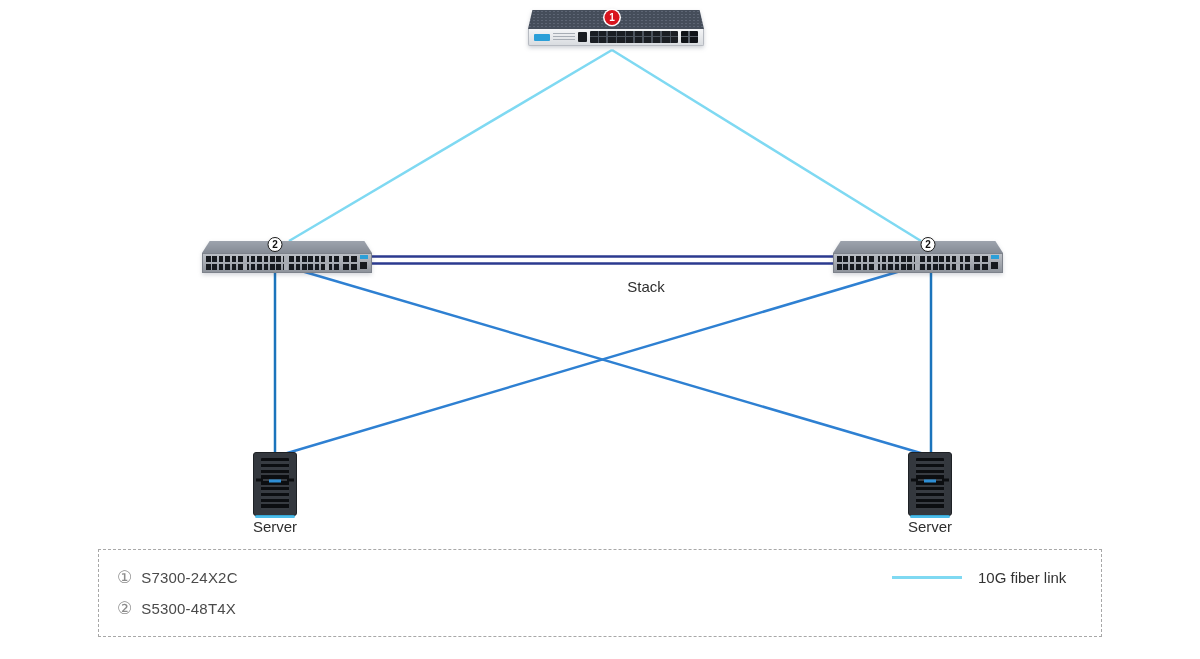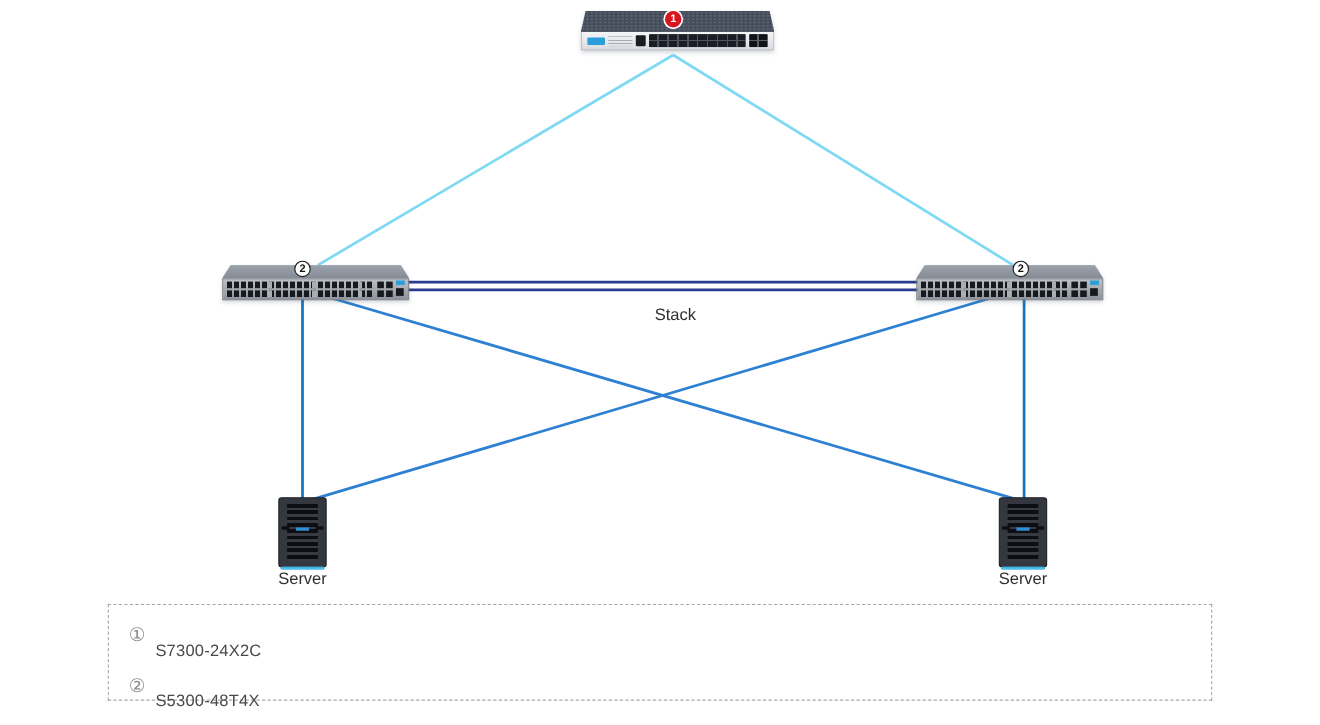--- a/index.html
+++ b/index.html
@@ -88,33 +88,33 @@
   .server-led{position:absolute;top:44%;left:50%;transform:translate(-50%,-50%);
     width:12px;height:3px;background:#2e8fd6;}
   .server-handle{position:absolute;top:44%;transform:translateY(-50%);
     width:7px;height:3px;background:#0c0e11;}
   .server-handle.hl{left:2px;} .server-handle.hr{right:2px;}
   .server-base{position:absolute;left:1px;right:1px;bottom:-3px;height:3px;
     background:#3ab6e8;border-radius:2px;opacity:.9;}
 
   
   .txt-label{position:absolute;font-size:15px;color:#2e2e2e;transform:translateX(-50%);white-space:nowrap;}
-  .stack-label{left:614px;top:278px;}
+  .stack-label{left:646px;top:278px;}
   .server-label-left{left:275px;top:518px;}
   .server-label-right{left:930px;top:518px;}
 
   
   .legend{position:absolute;left:98px;top:549px;width:1004px;height:88px;
     border:1px dashed #a8a8a8;background:#fff;
     display:flex;flex-direction:column;justify-content:space-evenly;
     padding:4px 22px 4px 18px;}
   .legend-row{display:flex;align-items:center;justify-content:space-between;}
   .legend-device{display:flex;align-items:center;gap:9px;}
   .legend-marker{font-size:17px;color:#8c8c8c;line-height:1;}
-  .legend-model{font-size:15px;color:#4a4a4a;letter-spacing:.2px;margin-top:29px;}
+  .legend-model{font-size:15px;color:#4a4a4a;letter-spacing:.2px;}
   .legend-linkcol{width:187px;display:flex;align-items:center;gap:16px;flex:none;}
   .legend-line{width:70px;height:3px;flex:none;}
   .legend-line.fiber-sample{background:var(--fiber-link);}
   .legend-line.copper-sample{background:var(--copper-link);}
   .legend-link-label{font-size:15px;color:#333;white-space:nowrap;}
 </style>
 </head>
 <body>
 
 <div class="canvas">
@@ -201,20 +201,24 @@
     <span class="server-base"></span>
   </div>
   <div class="txt-label server-label-right">Server</div>
 
   <div class="legend">
     <div class="legend-row">
       <div class="legend-device">
         <span class="legend-marker">①</span>
         <span class="legend-model">S7300-24X2C</span>
       </div>
+      <div class="legend-linkcol">
+        <span class="legend-line fiber-sample"></span>
+        <span class="legend-link-label">10G fiber link</span>
+      </div>
     </div>
     <div class="legend-row">
       <div class="legend-device">
         <span class="legend-marker">②</span>
         <span class="legend-model">S5300-48T4X</span>
       </div>
     </div>
   </div>
 
 </div>

